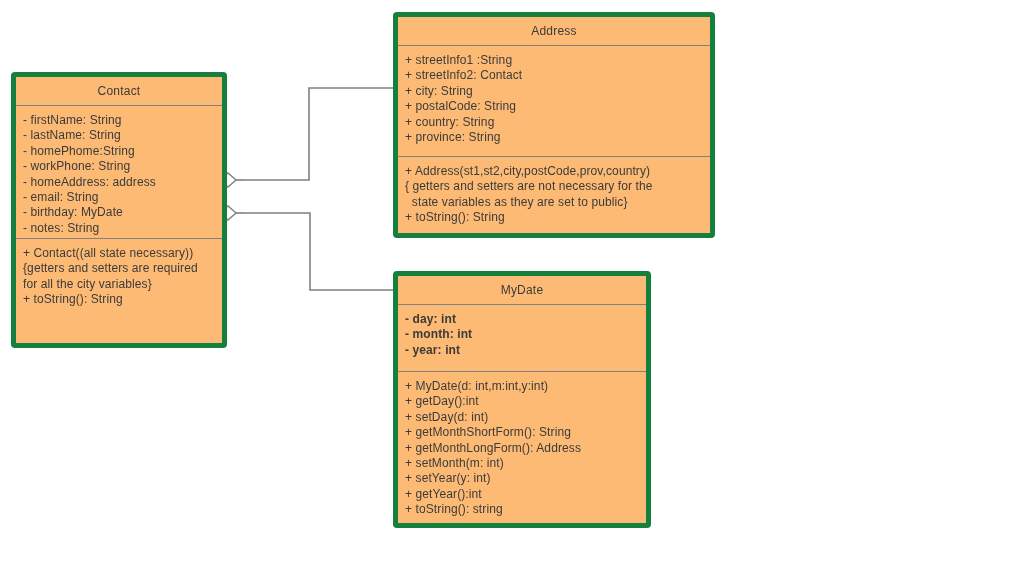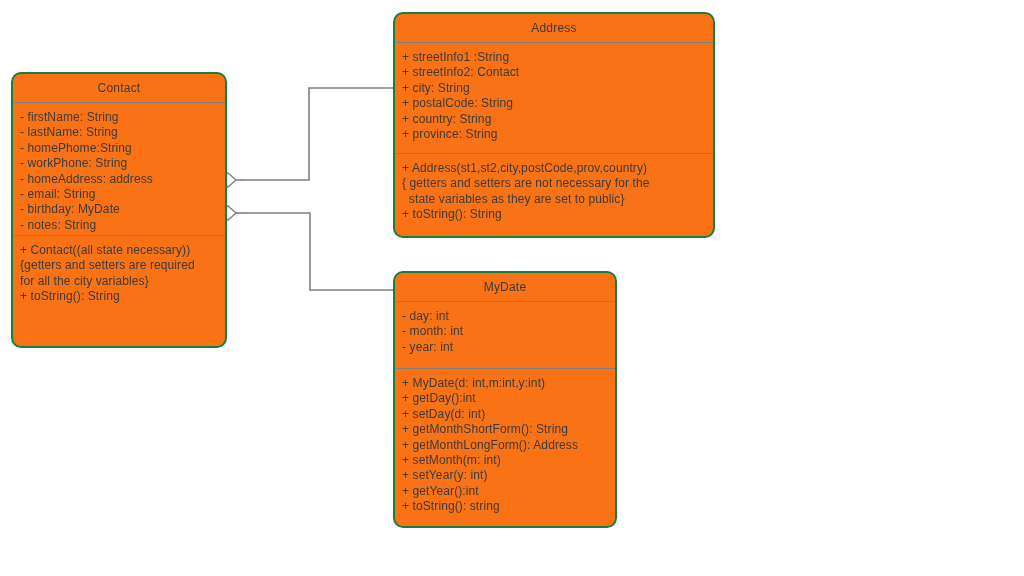--- a/index.html
+++ b/index.html
@@ -22,23 +22,23 @@
     position: absolute;
     left: 0;
     top: 0;
     width: 1024px;
     height: 576px;
     pointer-events: none;
   }
   .uml-class {
     position: absolute;
     box-sizing: border-box;
-    background: #f97316;
-    border: 2px solid #15803d;
-    border-radius: 10px;
+    background: #fdba74;
+    border: 5px solid #15803d;
+    border-radius: 4px;
     z-index: 2;
   }
   .uml-title {
     box-sizing: border-box;
     text-align: center;
     font-size: 12px;
     color: #3b3b3b;
     border-bottom: 1px solid #808080;
     line-height: 1;
     letter-spacing: 0.2px;
@@ -75,25 +75,25 @@
     width: 322px;
     height: 226px;
   }
   #class-address .uml-title { padding: 8px 0 8px 0; }
   #class-address .sec-attrs { height: 110px; }
 
   
   #class-mydate {
     left: 393px;
     top: 271px;
-    width: 224px;
+    width: 258px;
     height: 257px;
   }
   #class-mydate .uml-title { padding: 8px 0 8px 0; }
-  #class-mydate .sec-attrs { height: 66px; }
+  #class-mydate .sec-attrs { height: 66px; font-weight: bold; }
 </style>
 </head>
 <body>
 
 <div id="canvas">
 
   <svg id="connectors" viewBox="0 0 1024 576" xmlns="http://www.w3.org/2000/svg">
 
     <g>
       <polyline points="245,180 309,180 309,88 393,88" fill="none" stroke="#808080" stroke-width="1.6"></polyline>

